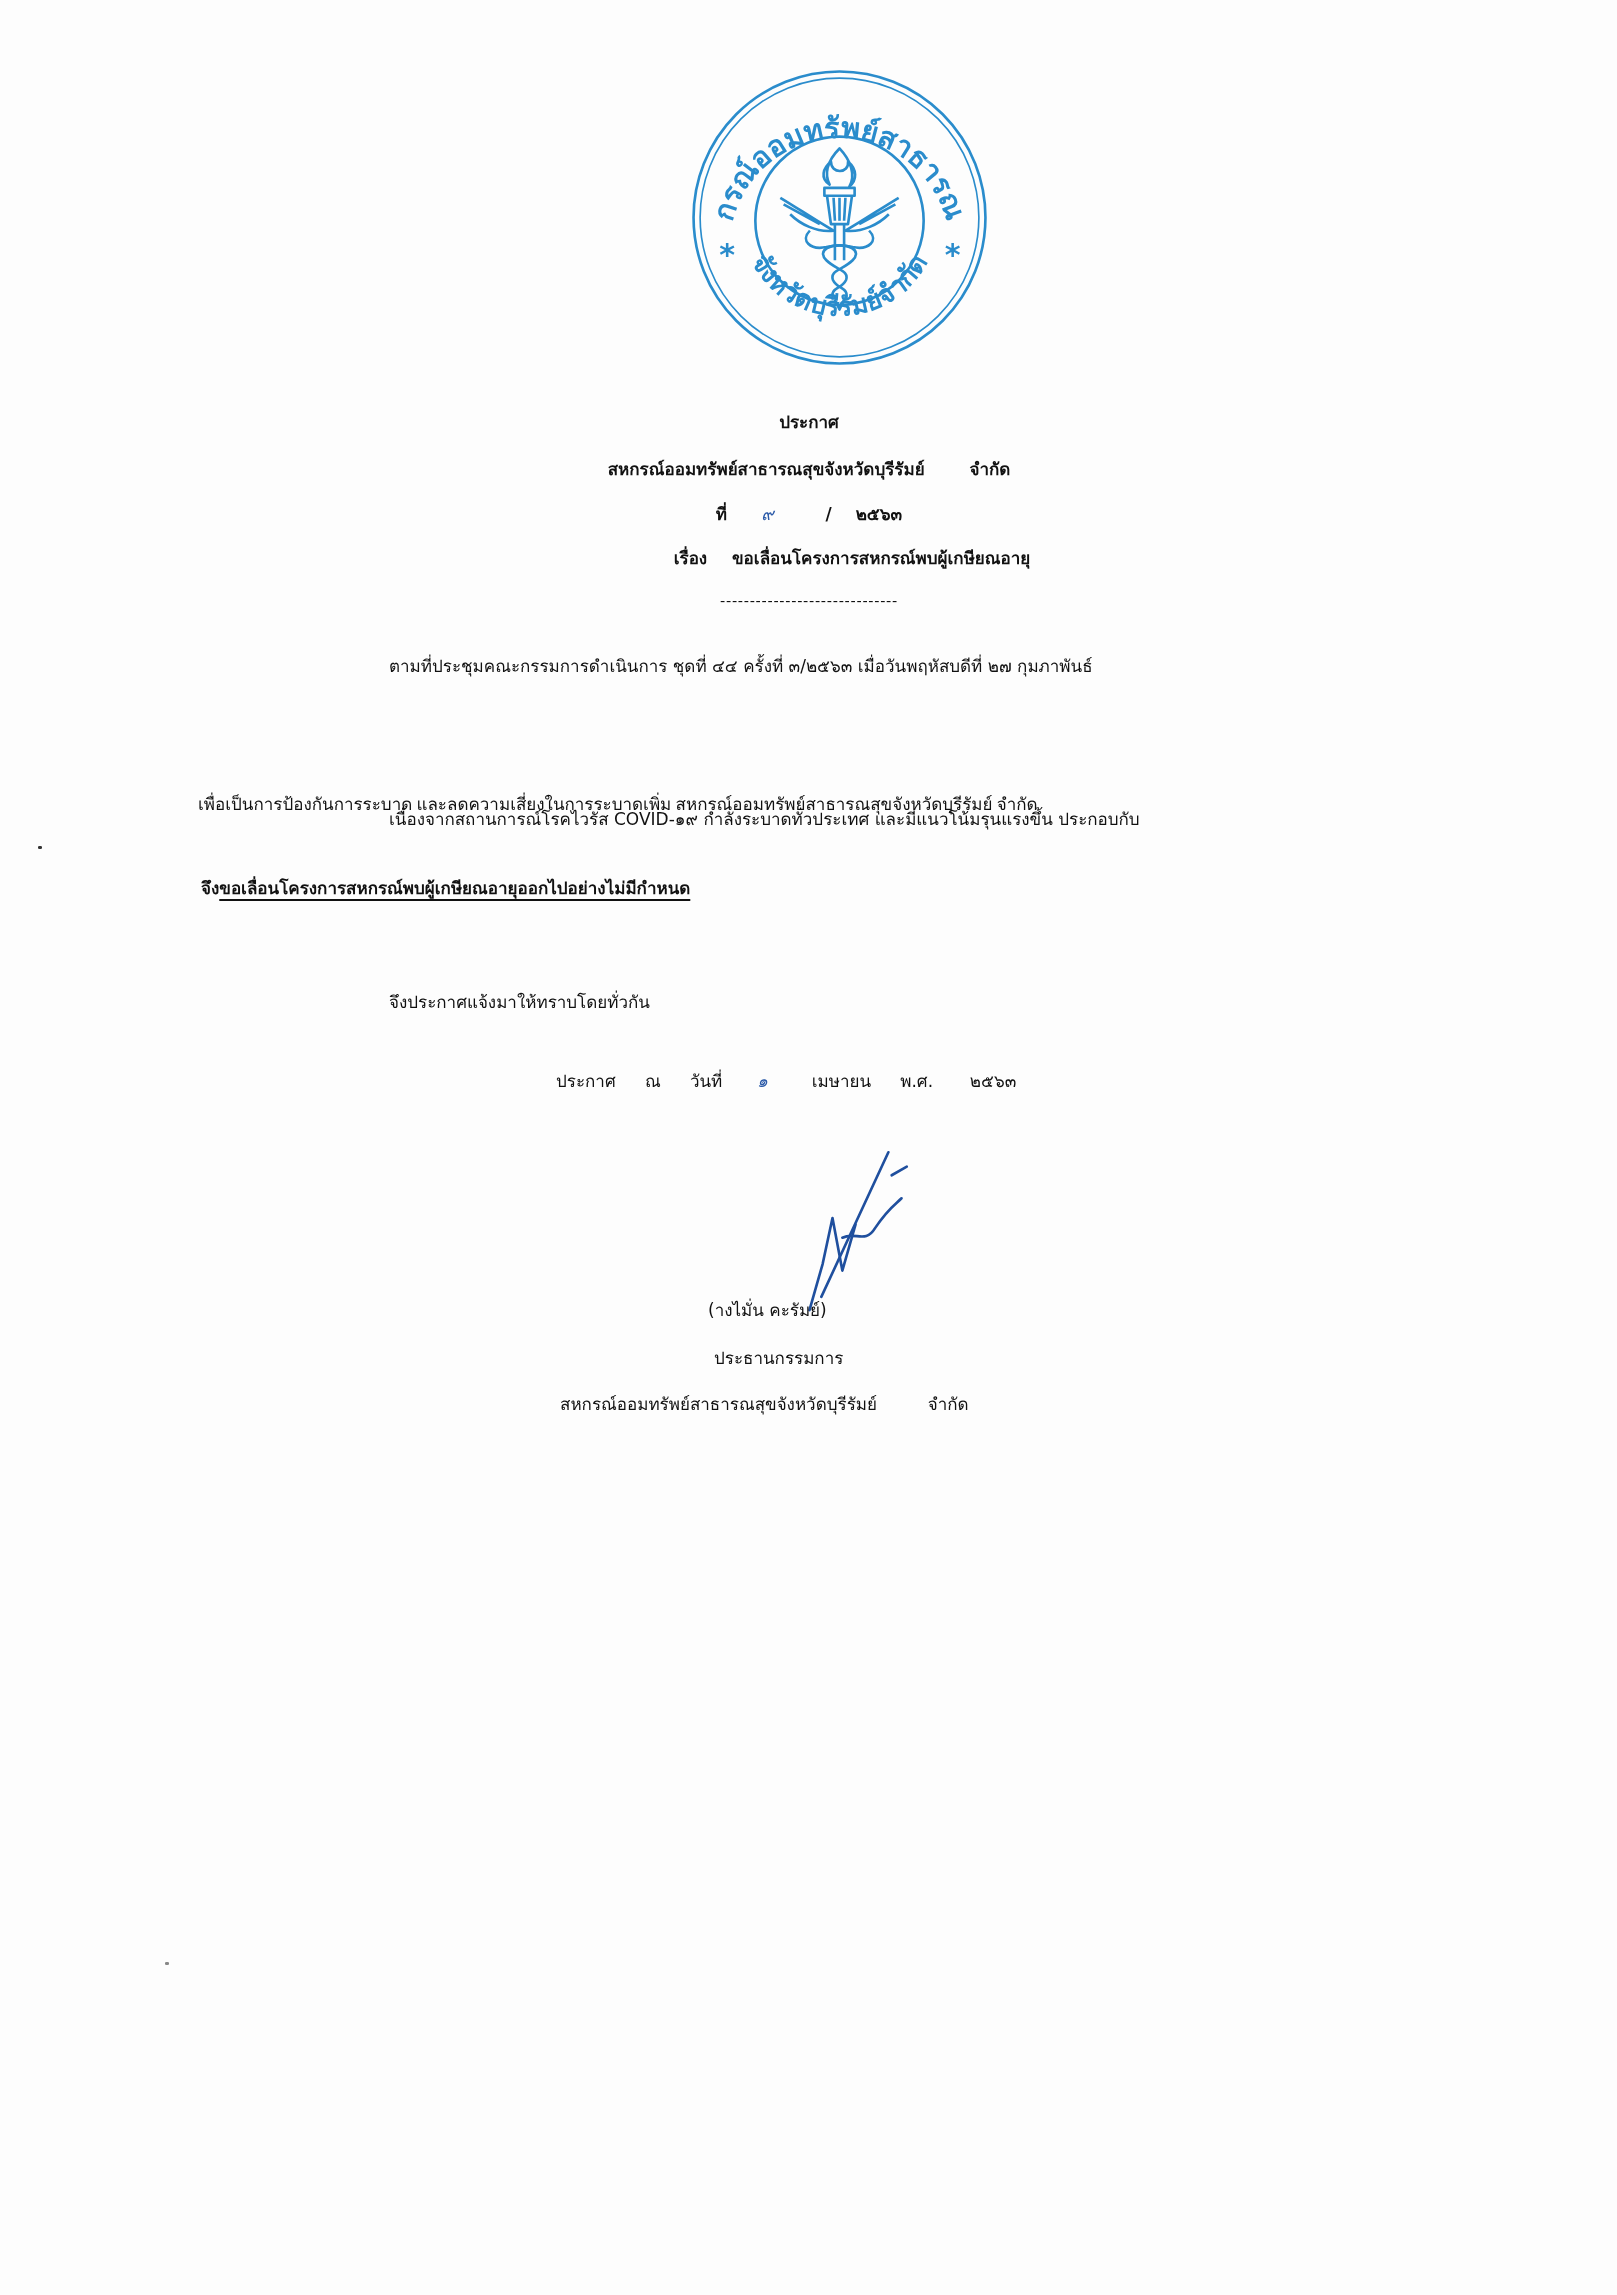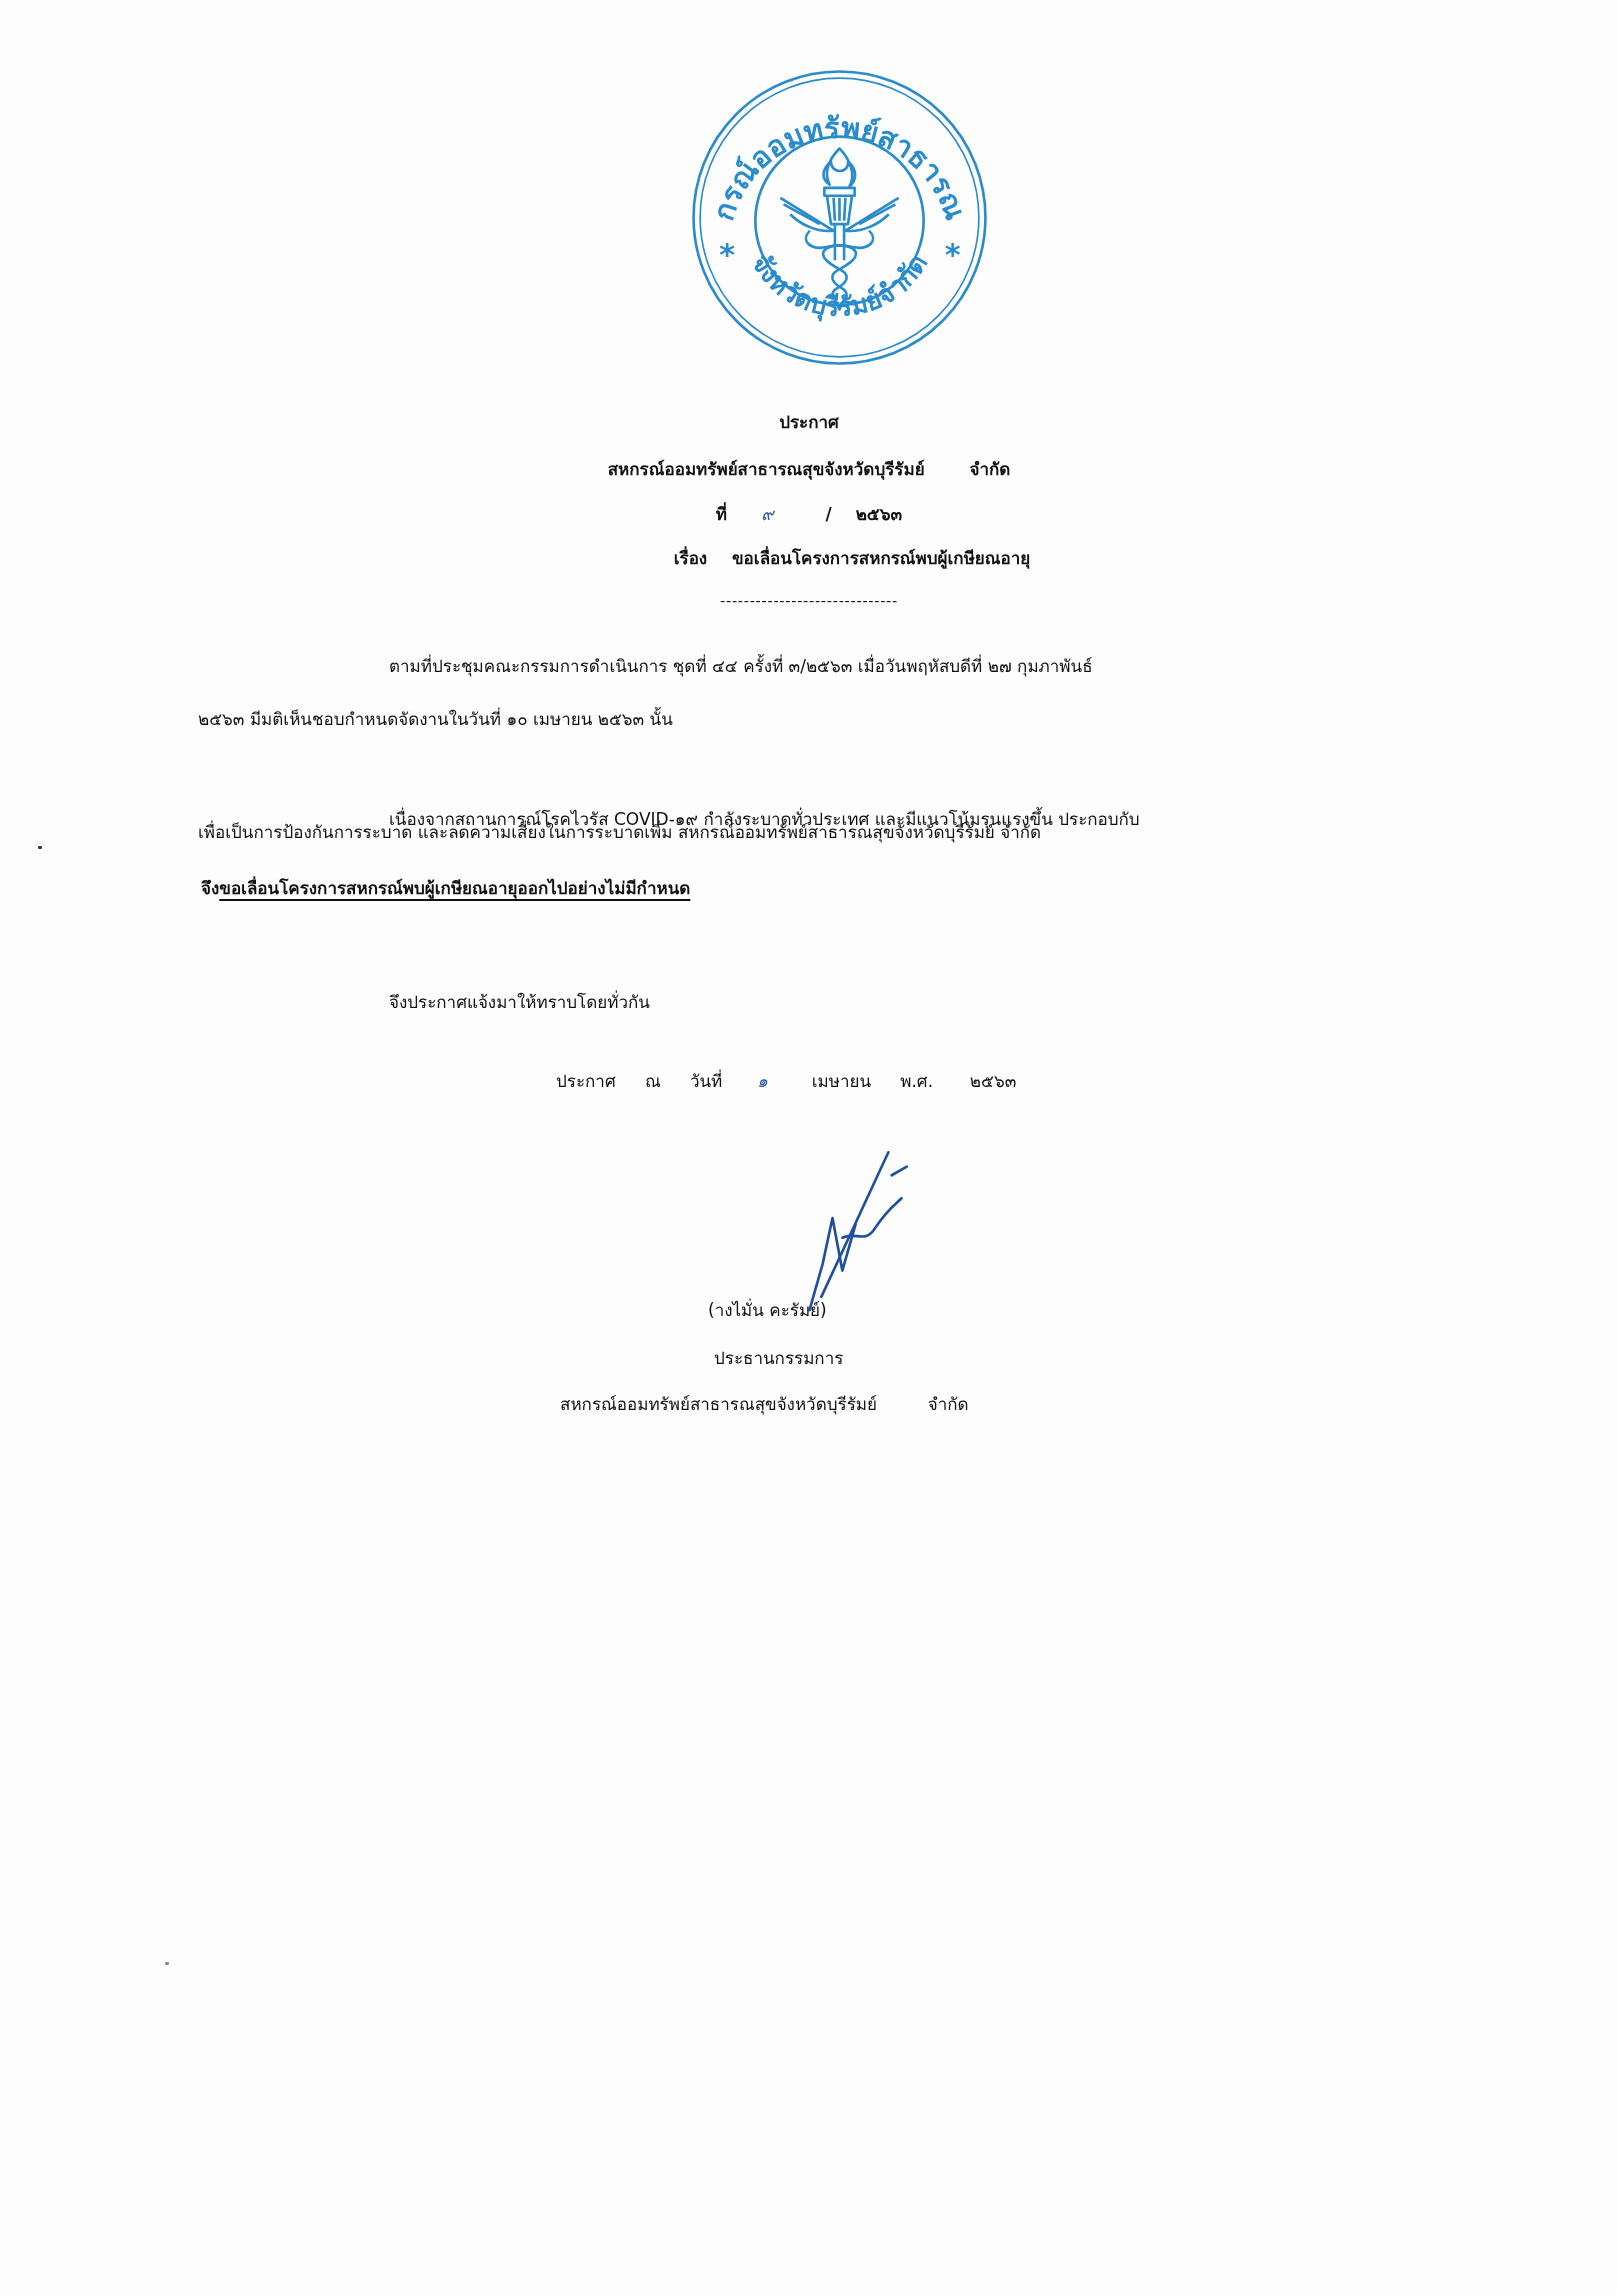--- a/index.html
+++ b/index.html
@@ -74,24 +74,23 @@
     <span>๒๕๖๓</span>
   </div>
   <div class="abs center t bold" style="top:550px;padding-left:43px;">
     <span>เรื่อง</span>
     <span style="display:inline-block;width:13px;"></span>
     <span>ขอเลื่อนโครงการสหกรณ์พบผู้เกษียณอายุ</span>
   </div>
   <div class="abs center" style="top:593px;font-size:14.5px;letter-spacing:0.7px;">------------------------------</div>
 
   <div class="abs t" style="left:389px;top:658px;">ตามที่ประชุมคณะกรรมการดำเนินการ  ชุดที่  ๔๔  ครั้งที่  ๓/๒๕๖๓  เมื่อวันพฤหัสบดีที่  ๒๗  กุมภาพันธ์</div>
-  <div class="abs t" style="left:198px;top:711px;">๒๕๖๓  มีมติเห็นชอบกำหนดจัดงานในวันที่ ๑๐ เมษายน ๒๕๖๓ นั้น</div>
 
   <div class="abs t" style="left:389px;top:811px;">เนื่องจากสถานการณ์โรคไวรัส COVID-๑๙ กำลังระบาดทั่วประเทศ และมีแนวโน้มรุนแรงขึ้น ประกอบกับ</div>
-  <div class="abs t" style="left:198px;top:824px;">เพื่อเป็นการป้องกันการระบาด และลดความเสี่ยงในการระบาดเพิ่ม สหกรณ์ออมทรัพย์สาธารณสุขจังหวัดบุรีรัมย์ จำกัด</div>
+  <div class="abs t" style="left:198px;top:796px;font-family:Liberation Serif, serif;">เพื่อเป็นการป้องกันการระบาด และลดความเสี่ยงในการระบาดเพิ่ม สหกรณ์ออมทรัพย์สาธารณสุขจังหวัดบุรีรัมย์ จำกัด</div>
   <div class="abs t" style="left:201px;top:880px;font-weight:bold;">
     <span>จึง</span><span class="u">ขอเลื่อนโครงการสหกรณ์พบผู้เกษียณอายุออกไปอย่างไม่มีกำหนด</span>
   </div>
 
   <div class="abs t" style="left:389px;top:994px;">จึงประกาศแจ้งมาให้ทราบโดยทั่วกัน</div>
 
   <div class="abs t" style="left:556px;top:1073px;">
     <span>ประกาศ</span>
     <span style="display:inline-block;width:18.4px;"></span>
     <span>ณ</span>

